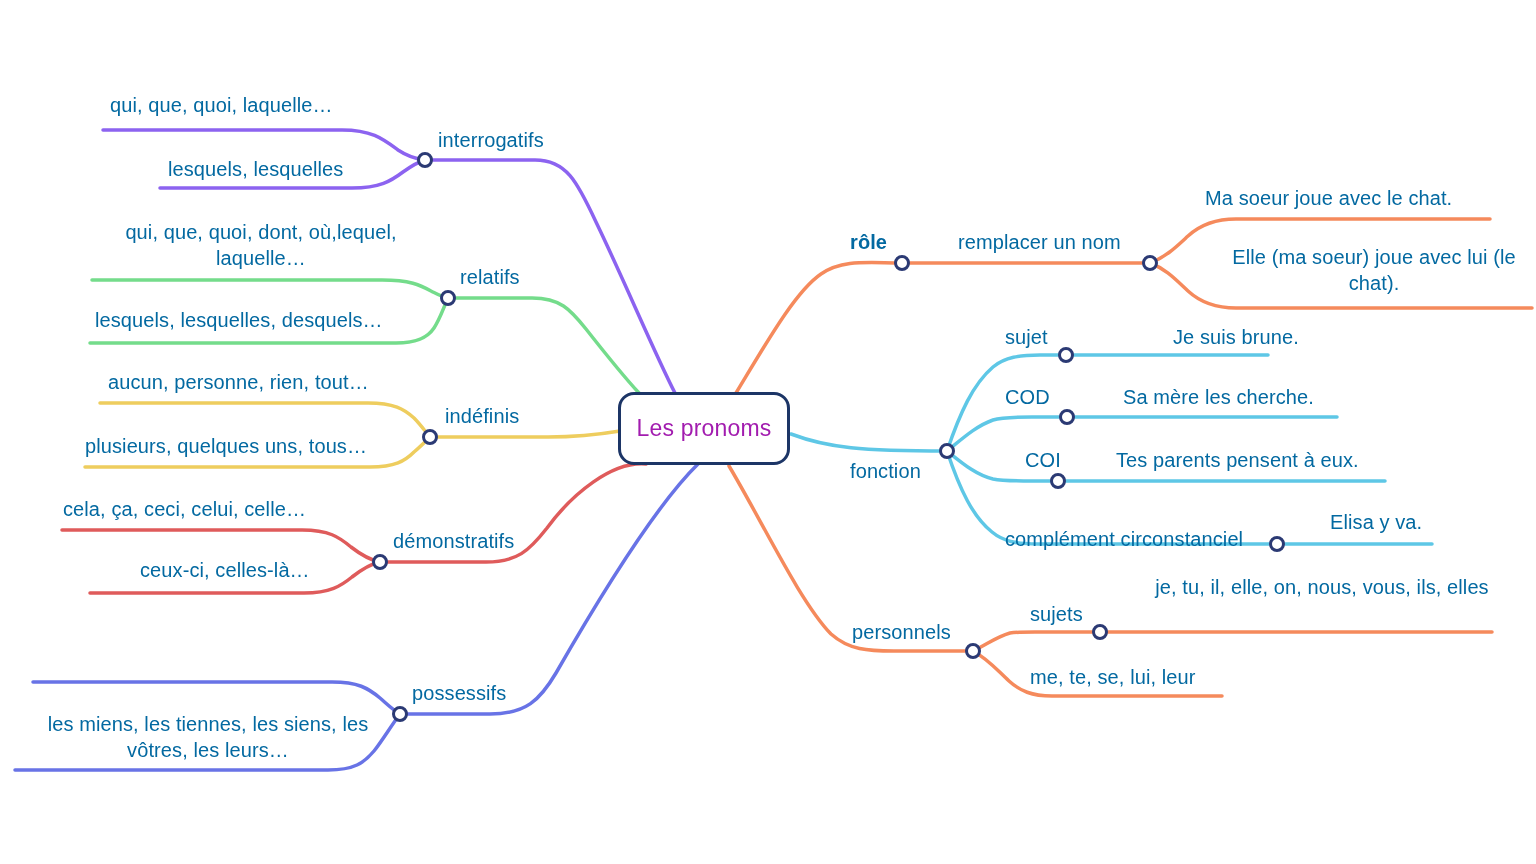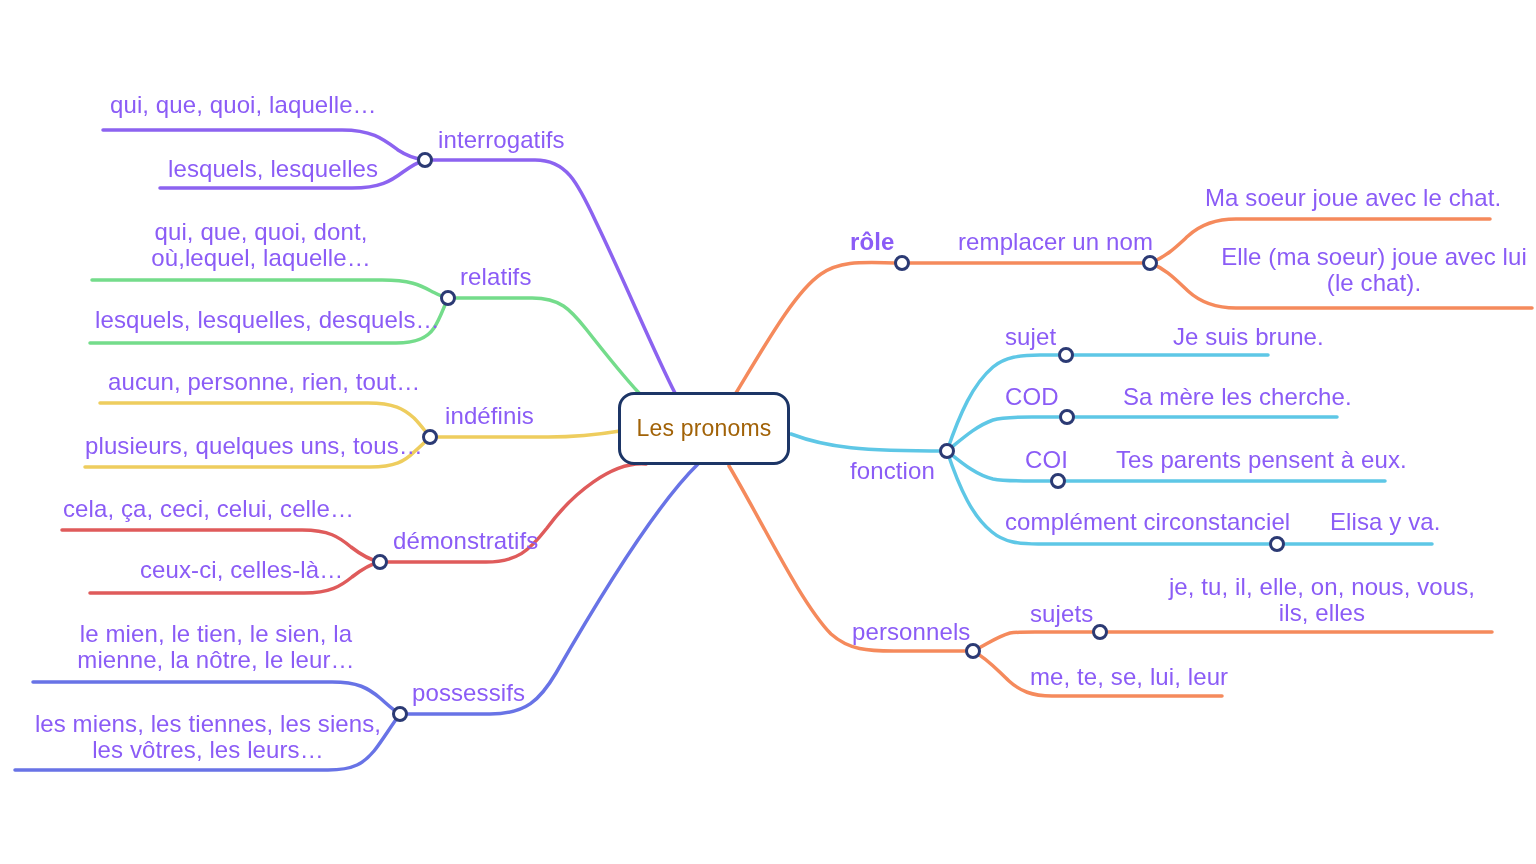--- a/index.html
+++ b/index.html
@@ -1,28 +1,28 @@
 <!DOCTYPE html>
 <html><head>
 <meta charset="utf-8">
 <style>
   html,body{margin:0;padding:0;background:#ffffff;}
   body{width:1536px;height:864px;overflow:hidden;font-family:"Liberation Sans",sans-serif;}
   .canvas{position:relative;width:1536px;height:864px;background:#ffffff;}
   svg.map{position:absolute;left:0;top:0;width:1536px;height:864px;}
   .lbl{
-    position:absolute;color:#8b5cf6;font-size:24px;line-height:26px;
+    position:absolute;color:#0369a1;font-size:20px;line-height:26px;
     white-space:nowrap;letter-spacing:.1px;
   }
   .wrap{white-space:normal;text-align:center;}
   .center-node{
     position:absolute;left:618px;top:392px;width:172px;height:73px;
     box-sizing:border-box;border:3.5px solid #1c3566;border-radius:16px;
     background:#ffffff;display:flex;align-items:center;justify-content:center;
-    color:#a16207;font-size:23px;font-weight:500;letter-spacing:.2px;
+    color:#a21caf;font-size:23px;font-weight:500;letter-spacing:.2px;
   }
 </style>
 </head>
 <body>
 
 <div class="canvas">
 
   <svg class="map" viewBox="0 0 1536 864" fill="none" stroke-linecap="round" stroke-linejoin="round">
 
     <g stroke-width="3.5" stroke="#8c63f0">
@@ -105,36 +105,35 @@
 
   <div class="lbl" style="left:445px;top:403px;">indéfinis</div>
   <div class="lbl" style="left:108px;top:369px;">aucun, personne, rien, tout…</div>
   <div class="lbl" style="left:85px;top:433px;">plusieurs, quelques uns, tous…</div>
 
   <div class="lbl" style="left:393px;top:528px;">démonstratifs</div>
   <div class="lbl" style="left:63px;top:496px;">cela, ça, ceci, celui, celle…</div>
   <div class="lbl" style="left:140px;top:557px;">ceux-ci, celles-là…</div>
 
   <div class="lbl" style="left:412px;top:680px;">possessifs</div>
-  <div class="lbl wrap" style="left:40px;top:621px;width:352px;">le mien, le tien, le sien, la mienne, la nôtre, le leur…</div>
   <div class="lbl wrap" style="left:25px;top:711px;width:366px;">les miens, les tiennes, les siens, les vôtres, les leurs…</div>
 
   <div class="lbl" style="left:850px;top:229px;font-weight:bold;">rôle</div>
   <div class="lbl" style="left:958px;top:229px;">remplacer un nom</div>
   <div class="lbl" style="left:1205px;top:185px;">Ma soeur joue avec le chat.</div>
   <div class="lbl wrap" style="left:1205px;top:244px;width:338px;">Elle (ma soeur) joue avec lui (le chat).</div>
 
   <div class="lbl" style="left:850px;top:417px;margin-top:41px;">fonction</div>
   <div class="lbl" style="left:1005px;top:324px;">sujet</div>
   <div class="lbl" style="left:1173px;top:324px;">Je suis brune.</div>
   <div class="lbl" style="left:1005px;top:384px;">COD</div>
   <div class="lbl" style="left:1123px;top:384px;">Sa mère les cherche.</div>
   <div class="lbl" style="left:1005px;top:447px;margin-left:20px;">COI</div>
   <div class="lbl" style="left:1116px;top:447px;">Tes parents pensent à eux.</div>
-  <div class="lbl" style="left:1005px;top:509px;">complément circonstanciel</div>
+  <div class="lbl" style="left:1005px;top:526px;">complément circonstanciel</div>
   <div class="lbl" style="left:1330px;top:509px;">Elisa y va.</div>
 
   <div class="lbl" style="left:852px;top:619px;">personnels</div>
   <div class="lbl" style="left:1030px;top:601px;">sujets</div>
   <div class="lbl wrap" style="left:1155px;top:574px;width:334px;">je, tu, il, elle, on, nous, vous, ils, elles</div>
   <div class="lbl" style="left:1030px;top:664px;">me, te, se, lui, leur</div>
 
 </div>
 
 </body></html>

